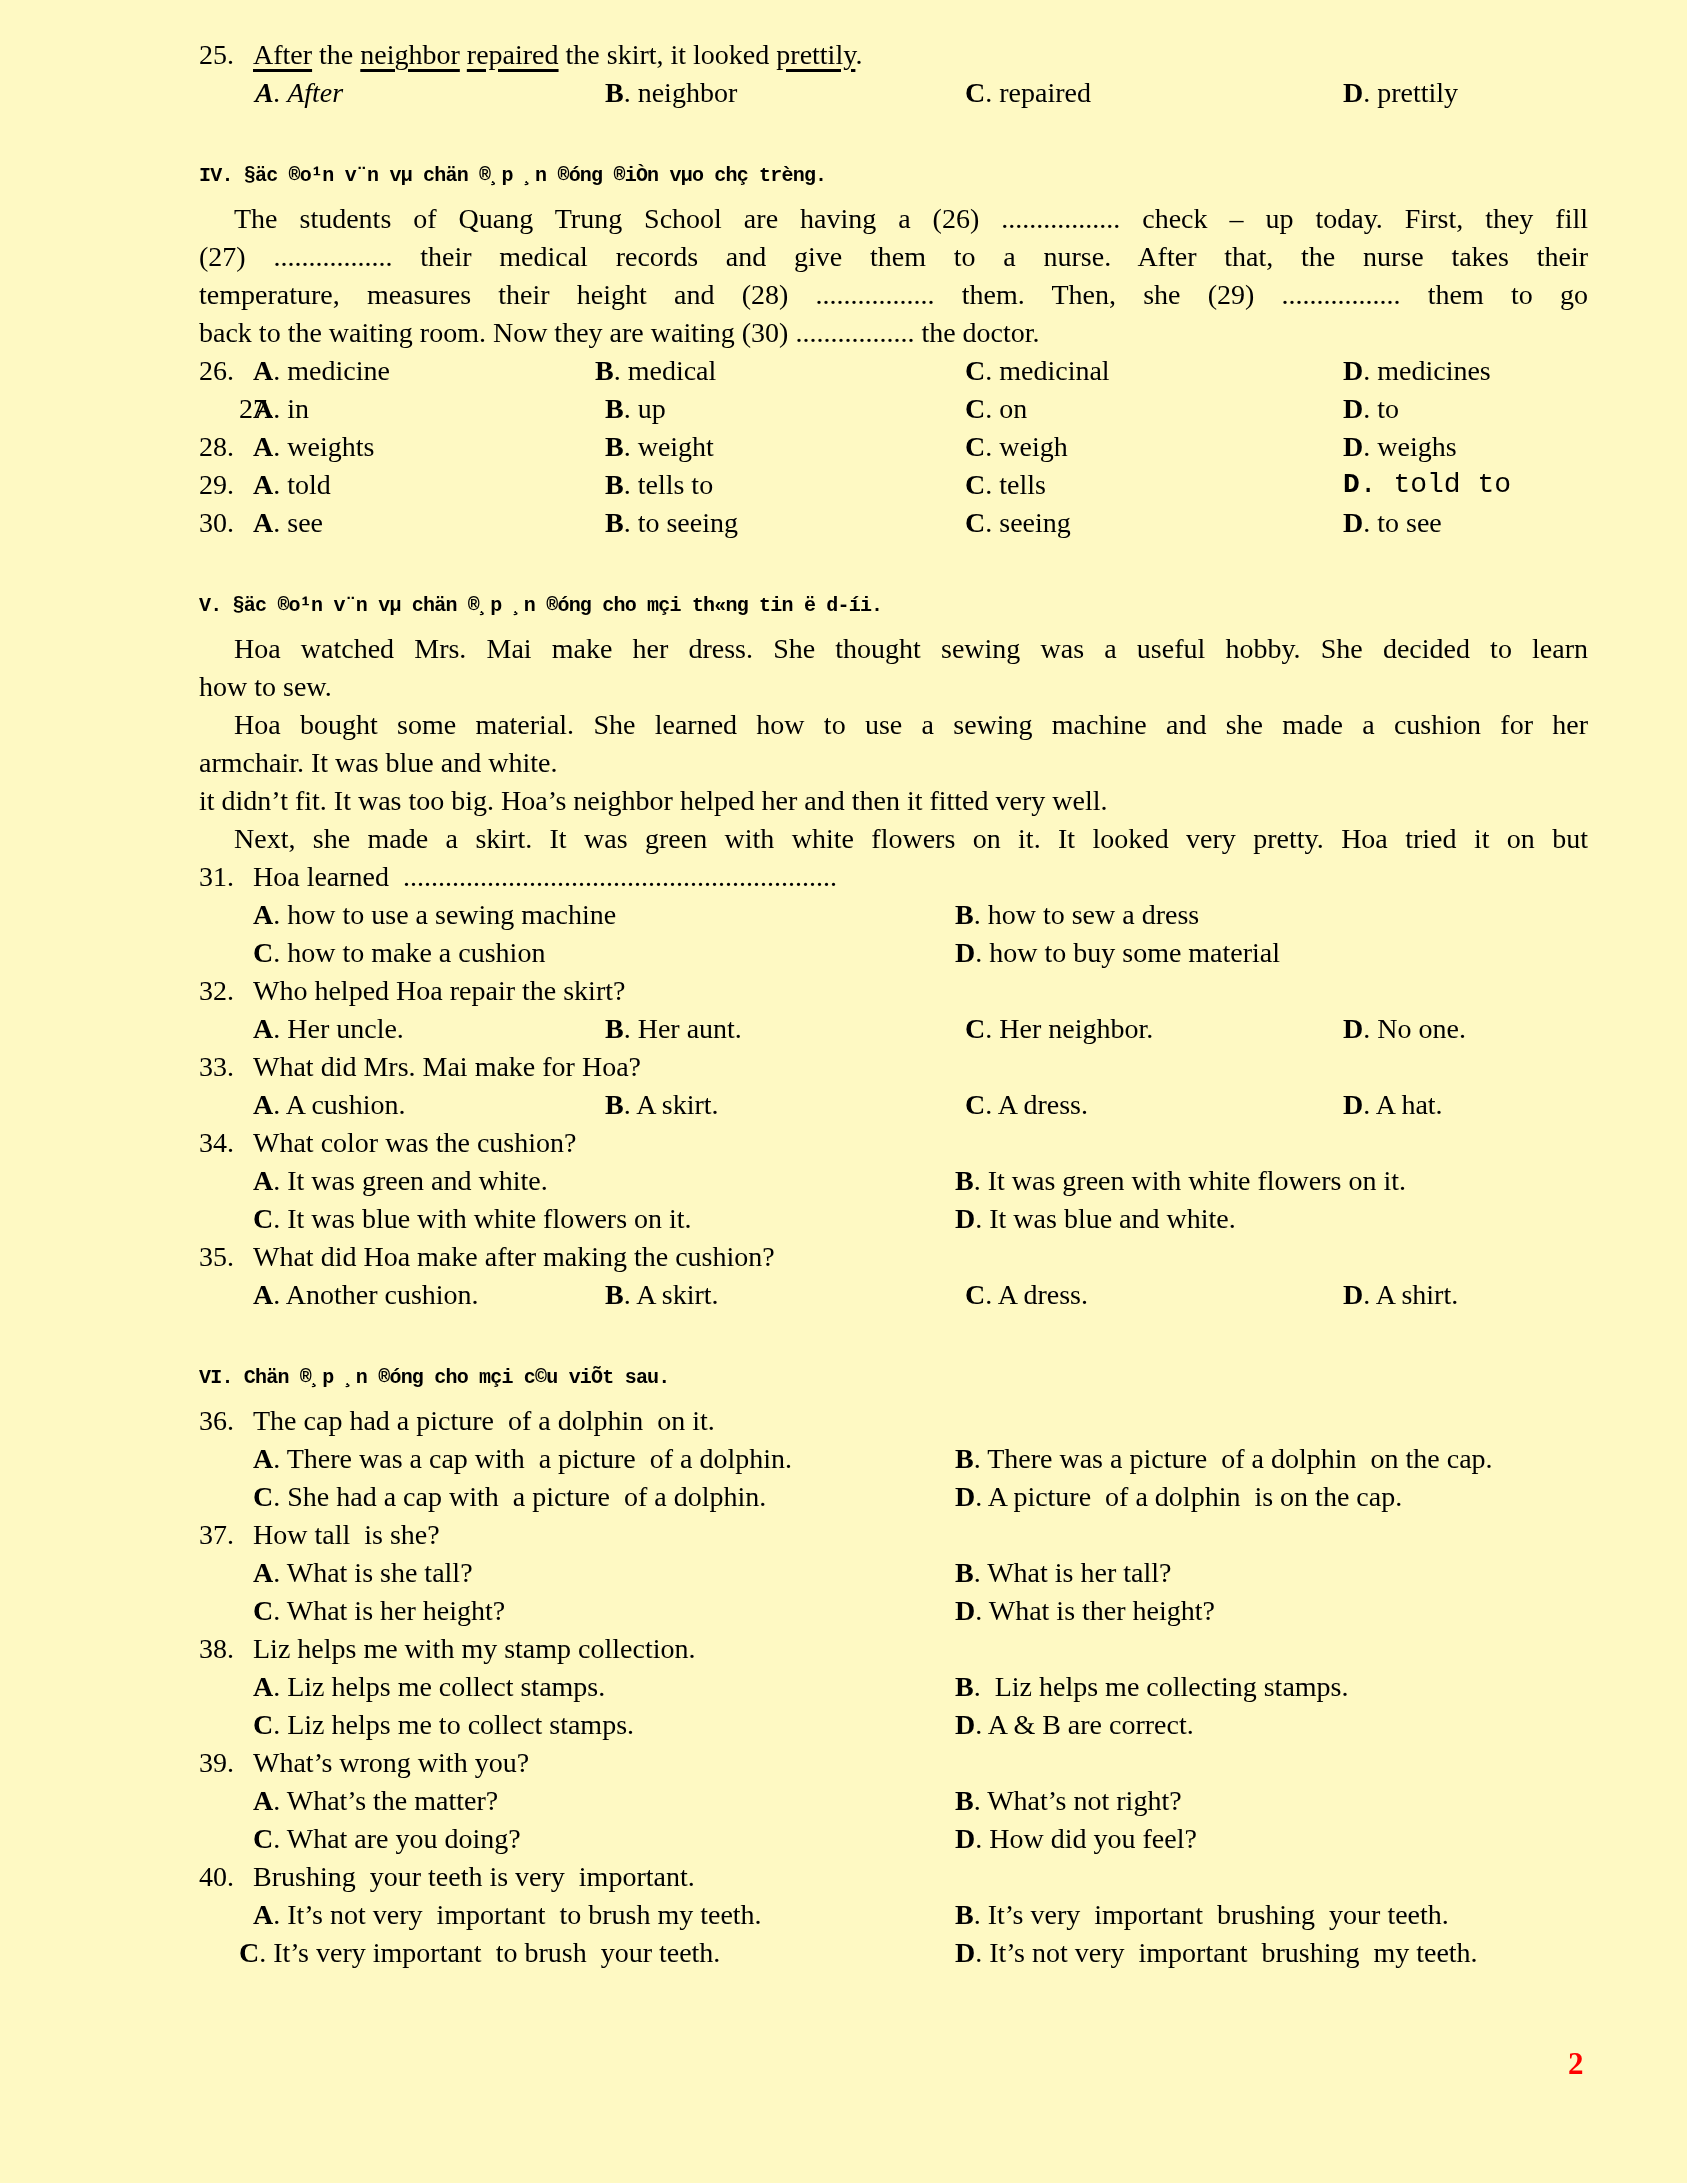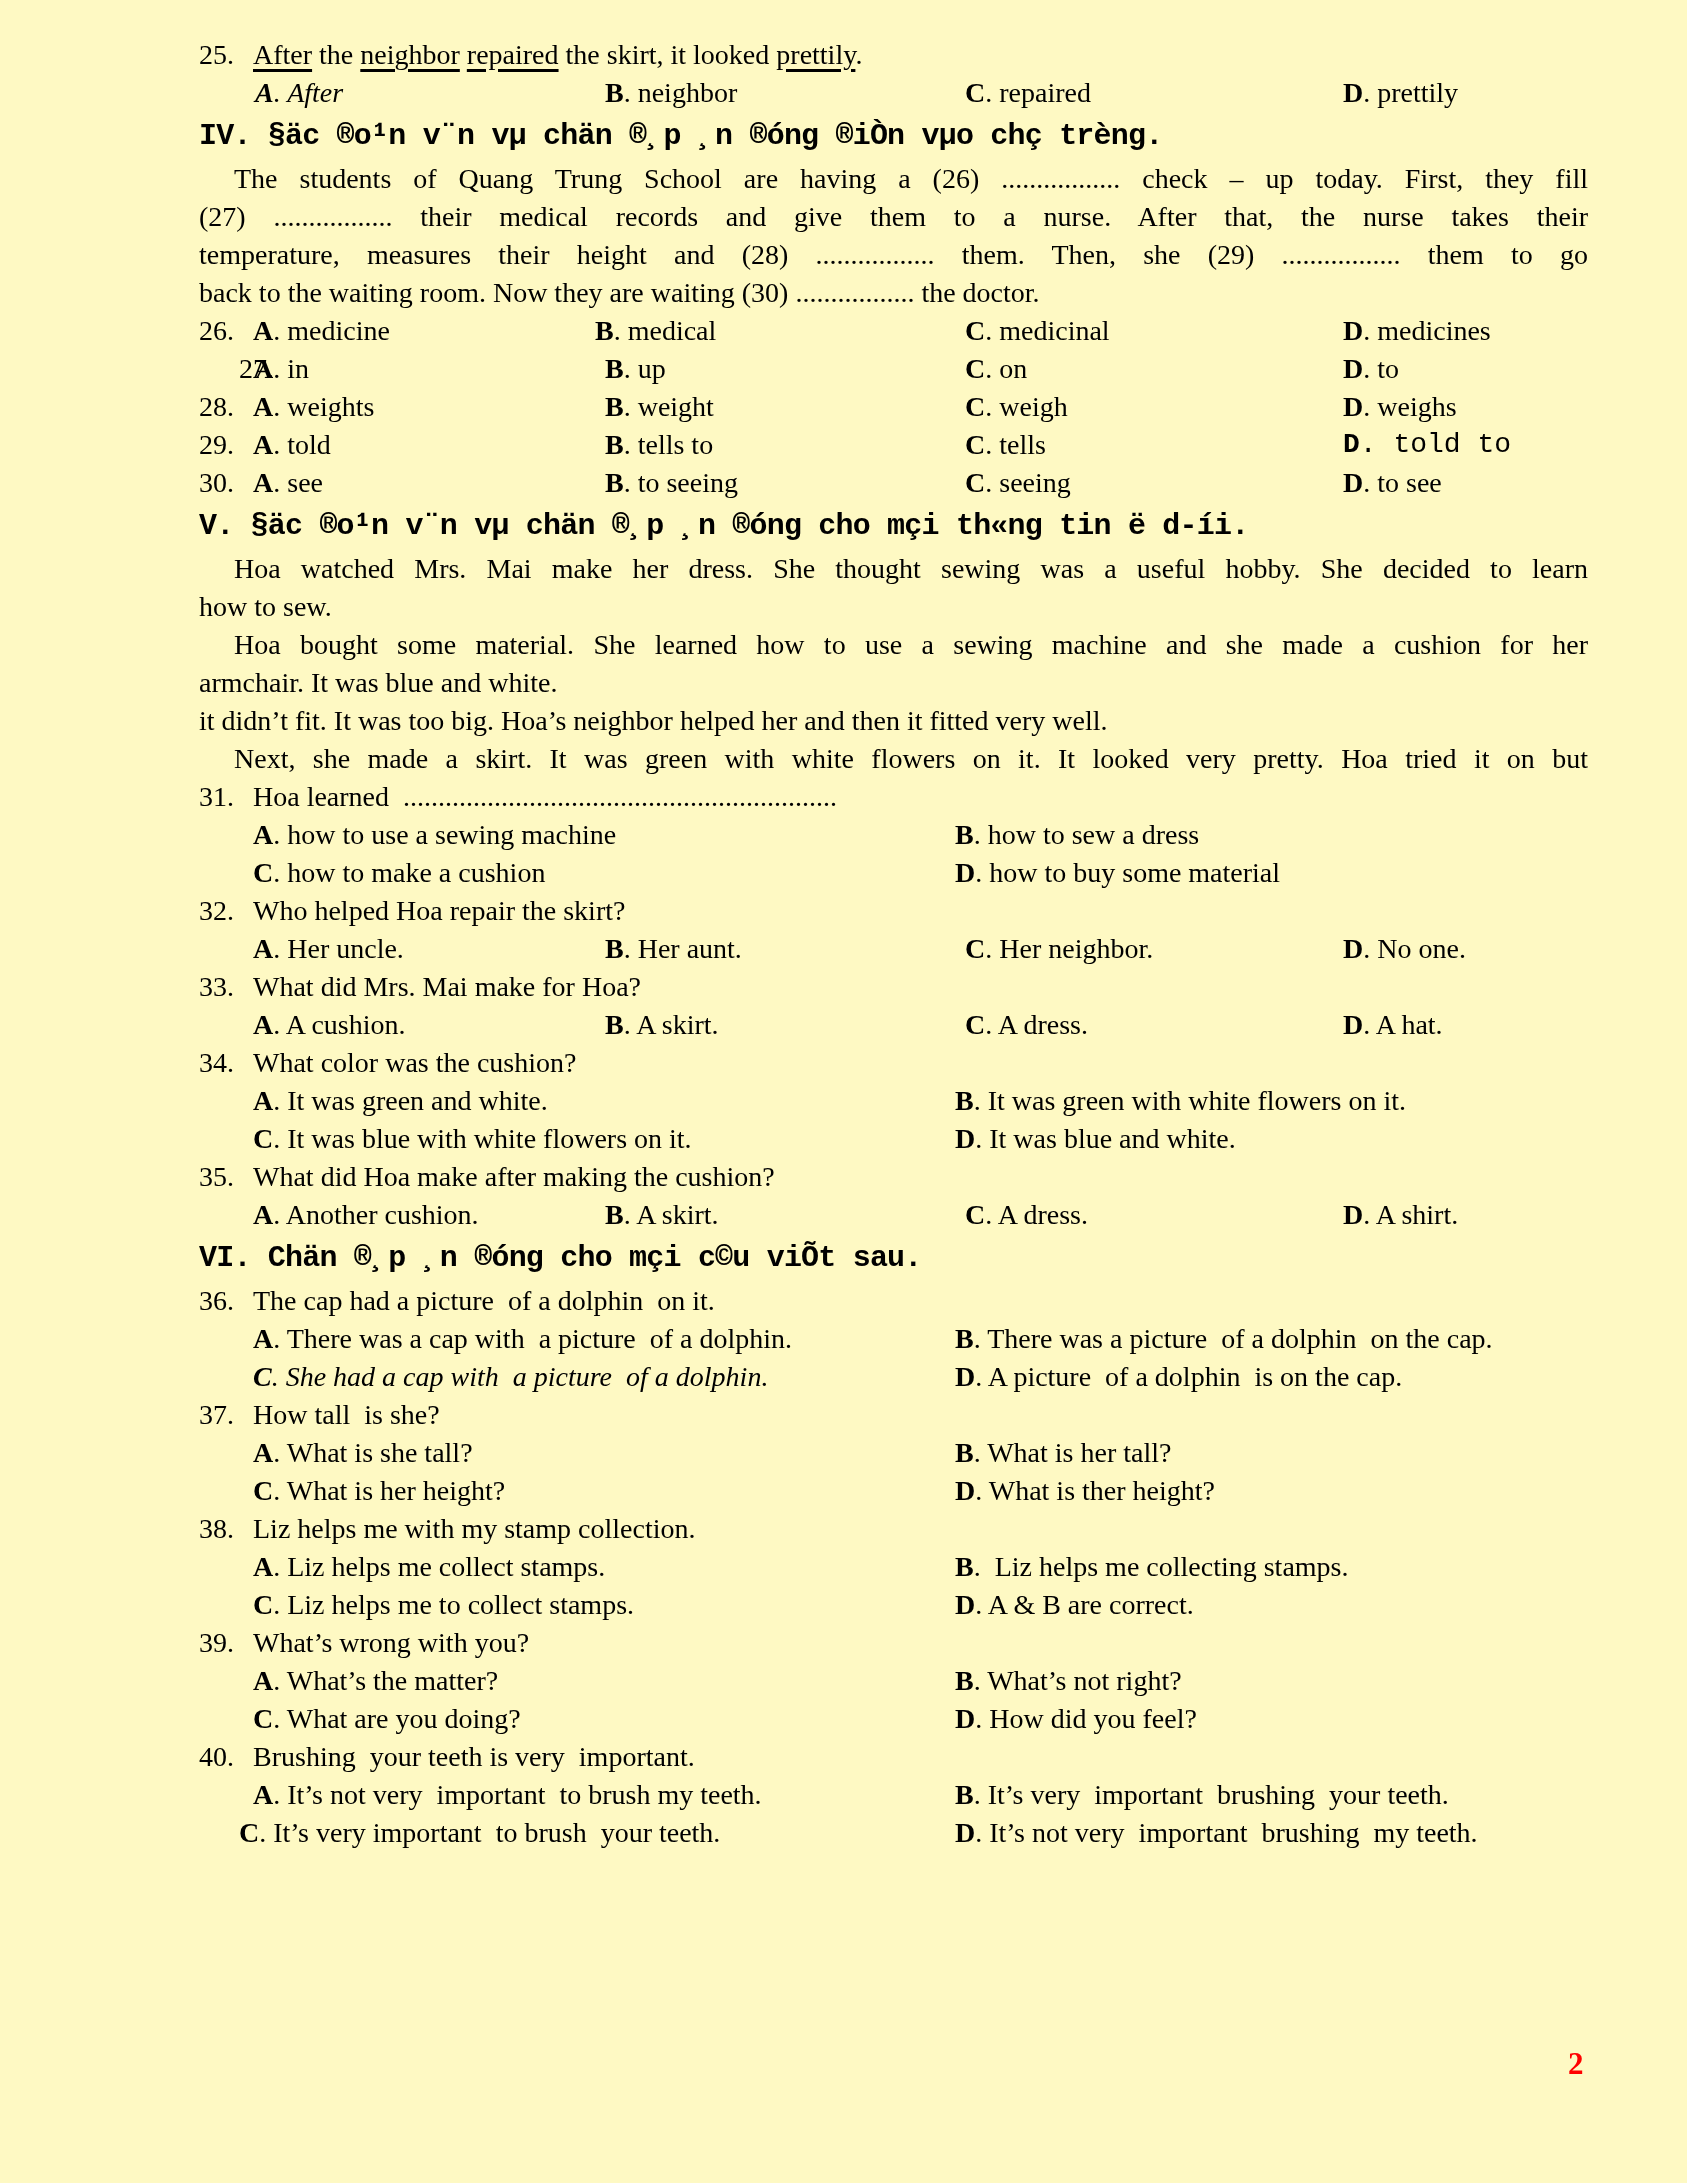--- a/index.html
+++ b/index.html
@@ -17,24 +17,25 @@
     position: absolute;
     left: 199px;
     top: 36px;
     width: 1389px;
   }
   .line { line-height: 38px; white-space: pre-wrap; }
   .qnum { display: inline-block; min-width: 54px; }
   .heading {
     font-family: "Liberation Mono", "DejaVu Sans Mono", monospace;
     font-weight: 700;
-    font-size: 30px;
+    font-size: 20px;
     line-height: 48px;
     white-space: pre;
     letter-spacing: -0.8px;
+    margin-top: 40px;
   }
   .pline { line-height: 38px; }
   .jline { text-align: justify; text-align-last: justify; }
   .indent { text-indent: 35px; }
   .optrow { position: relative; height: 38px; line-height: 38px; }
   .opt { position: absolute; top: 0; white-space: pre; }
   .opt .ltr { font-weight: 700; }
   .u {
     text-decoration: underline;
     text-decoration-thickness: 2.5px;
@@ -156,21 +157,21 @@
         <span class="opt" style="left: 766px;"><span class="ltr">C</span><span class="sep">. </span><span class="otext">A dress.</span></span>
         <span class="opt" style="left: 1144px;"><span class="ltr">D</span><span class="sep">. </span><span class="otext">A shirt.</span></span>
       </div>
       <div class="heading">VI. Chän ®¸p ¸n ®óng cho mçi c©u viÕt sau.</div>
       <div class="line"><span class="qnum">36.</span><span>The cap had a picture  of a dolphin  on it.</span></div>
       <div class="optrow">
         <span class="opt" style="left: 54px;"><span class="ltr">A</span><span class="sep">. </span><span class="otext">There was a cap with  a picture  of a dolphin.</span></span>
         <span class="opt" style="left: 756px;"><span class="ltr">B</span><span class="sep">. </span><span class="otext">There was a picture  of a dolphin  on the cap.</span></span>
       </div>
       <div class="optrow">
-        <span class="opt" style="left: 54px; font-style: italic;"><span class="ltr">C</span><span class="sep">. </span><span class="otext">She had a cap with  a picture  of a dolphin.</span></span>
+        <span class="opt" style="left: 54px;"><span class="ltr">C</span><span class="sep">. </span><span class="otext">She had a cap with  a picture  of a dolphin.</span></span>
         <span class="opt" style="left: 756px;"><span class="ltr">D</span><span class="sep">. </span><span class="otext">A picture  of a dolphin  is on the cap.</span></span>
       </div>
       <div class="line"><span class="qnum">37.</span><span>How tall  is she?</span></div>
       <div class="optrow">
         <span class="opt" style="left: 54px;"><span class="ltr">A</span><span class="sep">. </span><span class="otext">What is she tall?</span></span>
         <span class="opt" style="left: 756px;"><span class="ltr">B</span><span class="sep">. </span><span class="otext">What is her tall?</span></span>
       </div>
       <div class="optrow">
         <span class="opt" style="left: 54px;"><span class="ltr">C</span><span class="sep">. </span><span class="otext">What is her height?</span></span>
         <span class="opt" style="left: 756px;"><span class="ltr">D</span><span class="sep">. </span><span class="otext">What is ther height?</span></span>

